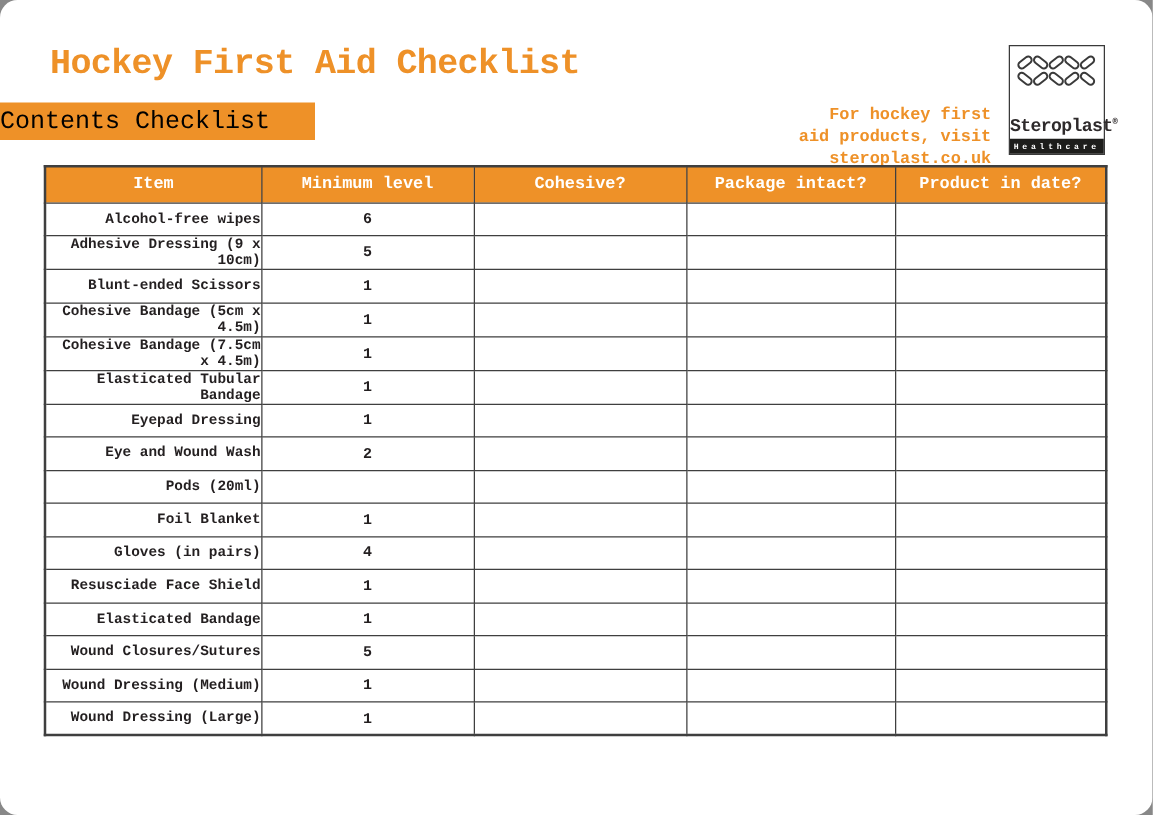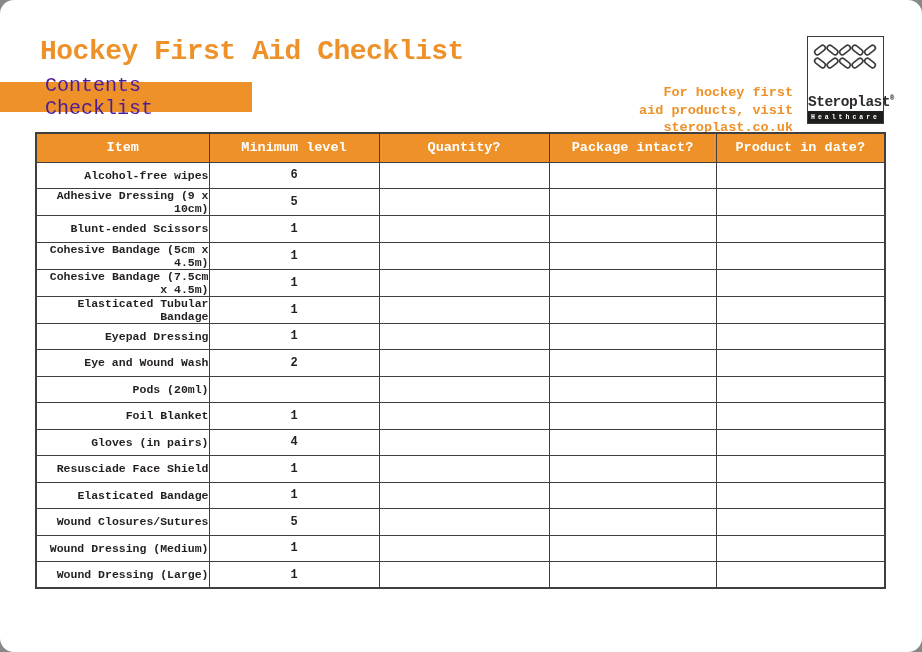--- a/index.html
+++ b/index.html
@@ -18,21 +18,21 @@
     position:absolute;left:40px;top:36px;margin:0;
     font-size:28px;font-weight:bold;color:var(--accent);
     letter-spacing:-0.5px;
   }
   .section-banner{
     position:absolute;left:0;top:82px;width:252px;height:30px;
     background:var(--accent);
     display:flex;align-items:center;
   }
   .section-banner span{
-    padding-left:45px;color:#4c1d95;font-size:20px;font-weight:normal;
+    color:#000000;font-size:20px;font-weight:normal;
   }
   .promo{
     position:absolute;top:56px;right:129px;
     text-align:right;color:var(--accent);
     font-size:13.5px;font-weight:bold;line-height:17.5px;margin-top:28px;
   }
   .logo{
     position:absolute;top:36px;left:807px;width:77px;height:88px;
     border:1.6px solid #3a3a3a;background:#fff;box-sizing:border-box;
   }
@@ -117,21 +117,21 @@
       <col class="c1">
         <col class="c2">
         <col class="c3">
         <col class="c4">
         <col class="c5">
     </colgroup>
     <thead>
       <tr>
         <th>Item</th>
         <th>Minimum level</th>
-        <th>Quantity?</th>
+        <th>Cohesive?</th>
         <th>Package intact?</th>
         <th>Product in date?</th>
       </tr>
     </thead>
     <tbody>
         <tr>
       <td class="cell-item">Alcohol-free wipes</td>
       <td class="cell-min">6</td>
       <td class="cell-blank"></td>
       <td class="cell-blank"></td>

